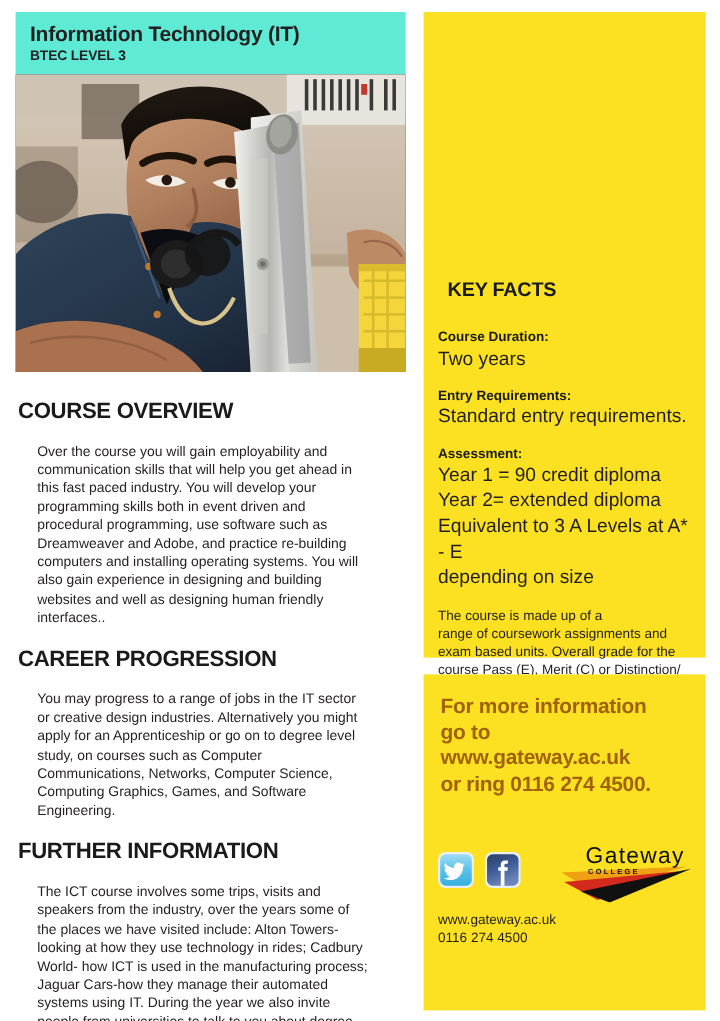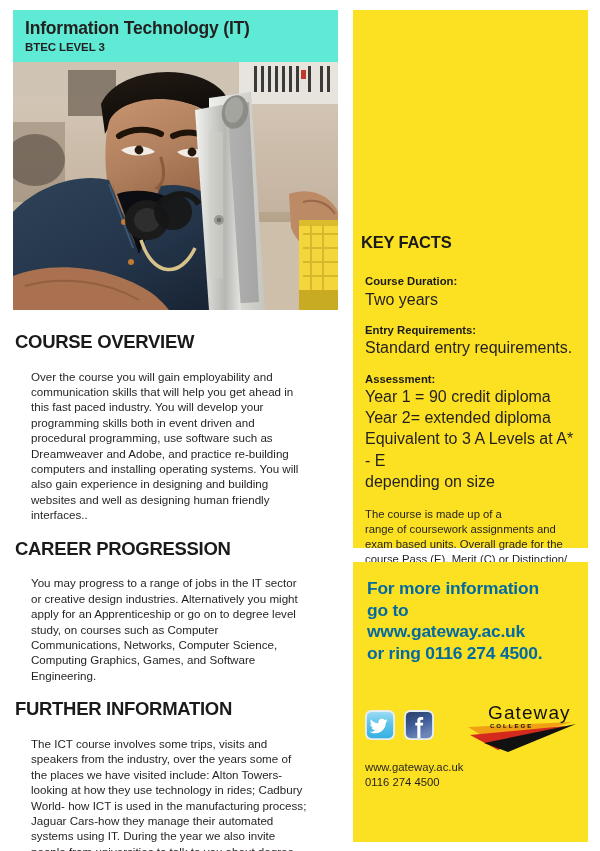--- a/index.html
+++ b/index.html
@@ -96,21 +96,21 @@
     width: 235px;
   }
   .panel-keyfacts {
     height: 538px;
     padding: 0 12px;
     position: relative;
   }
   .kf-title {
     position: absolute;
     top: 223px;
-    left: 8px;
+    left: 20px;
     font-size: 16.5px;
     font-weight: bold;
     color: #1a1a1a;
     letter-spacing: -0.2px;
   }
   .kf-list {
     position: absolute;
     top: 264px;
     left: 12px;
     right: 10px;
@@ -138,21 +138,21 @@
 
   .panel-contact {
     margin-top: 14px;
     height: 280px;
     padding: 16px 12px 0 14px;
     position: relative;
   }
   .contact-cta {
     font-size: 17.4px;
     font-weight: bold;
-    color: #0369a1;
+    color: #a16207;
     line-height: 1.24;
     letter-spacing: -0.2px;
     white-space: pre-line;
   }
 
   .social-row {
     position: absolute;
     left: 12px;
     top: 148px;
     display: flex;

